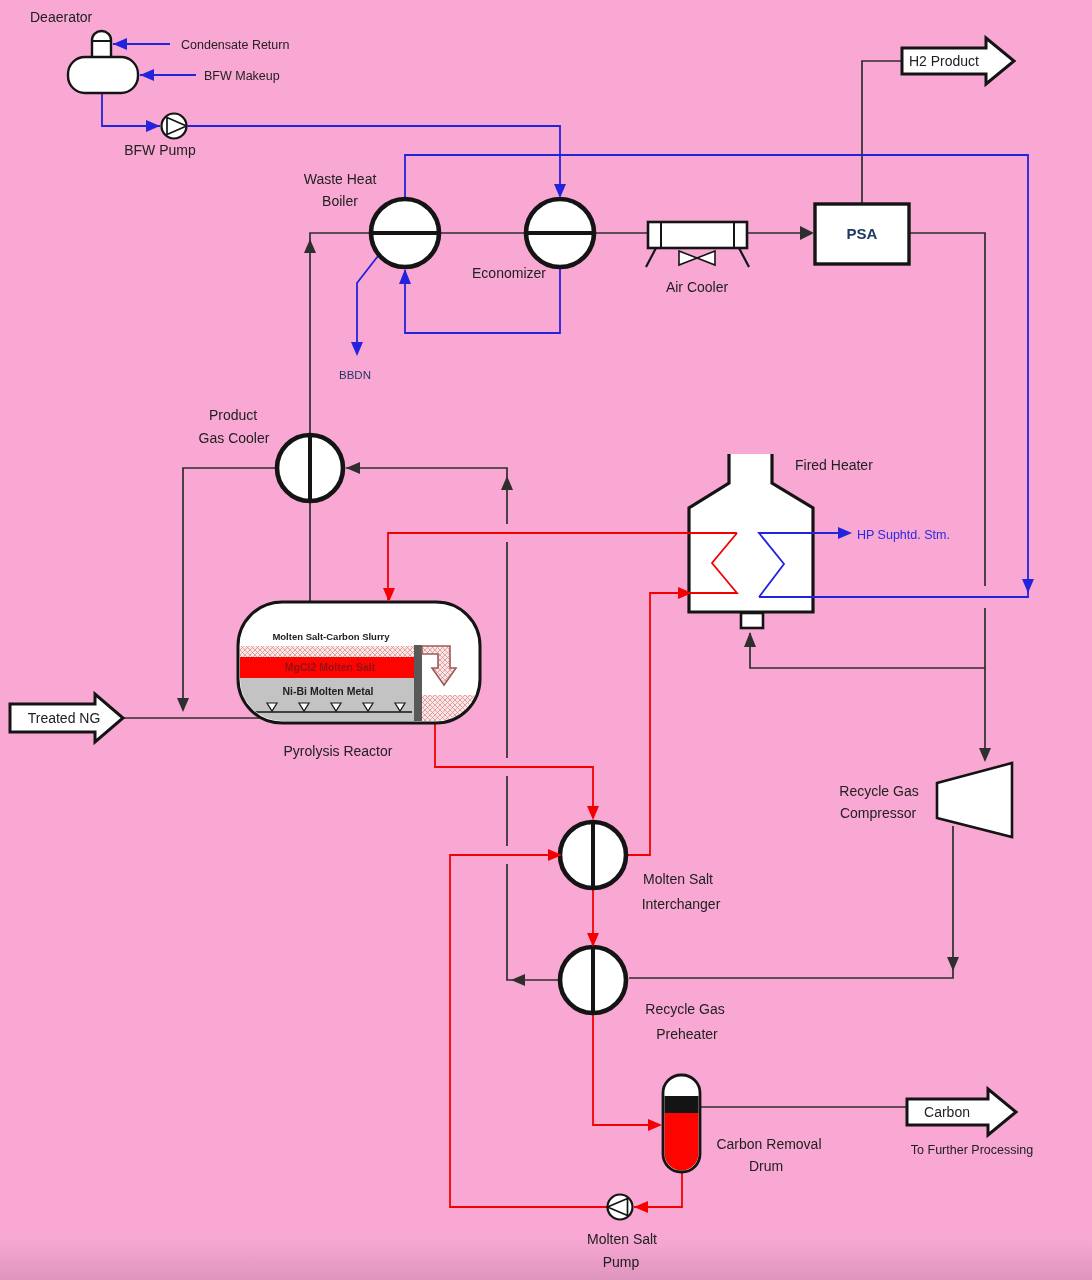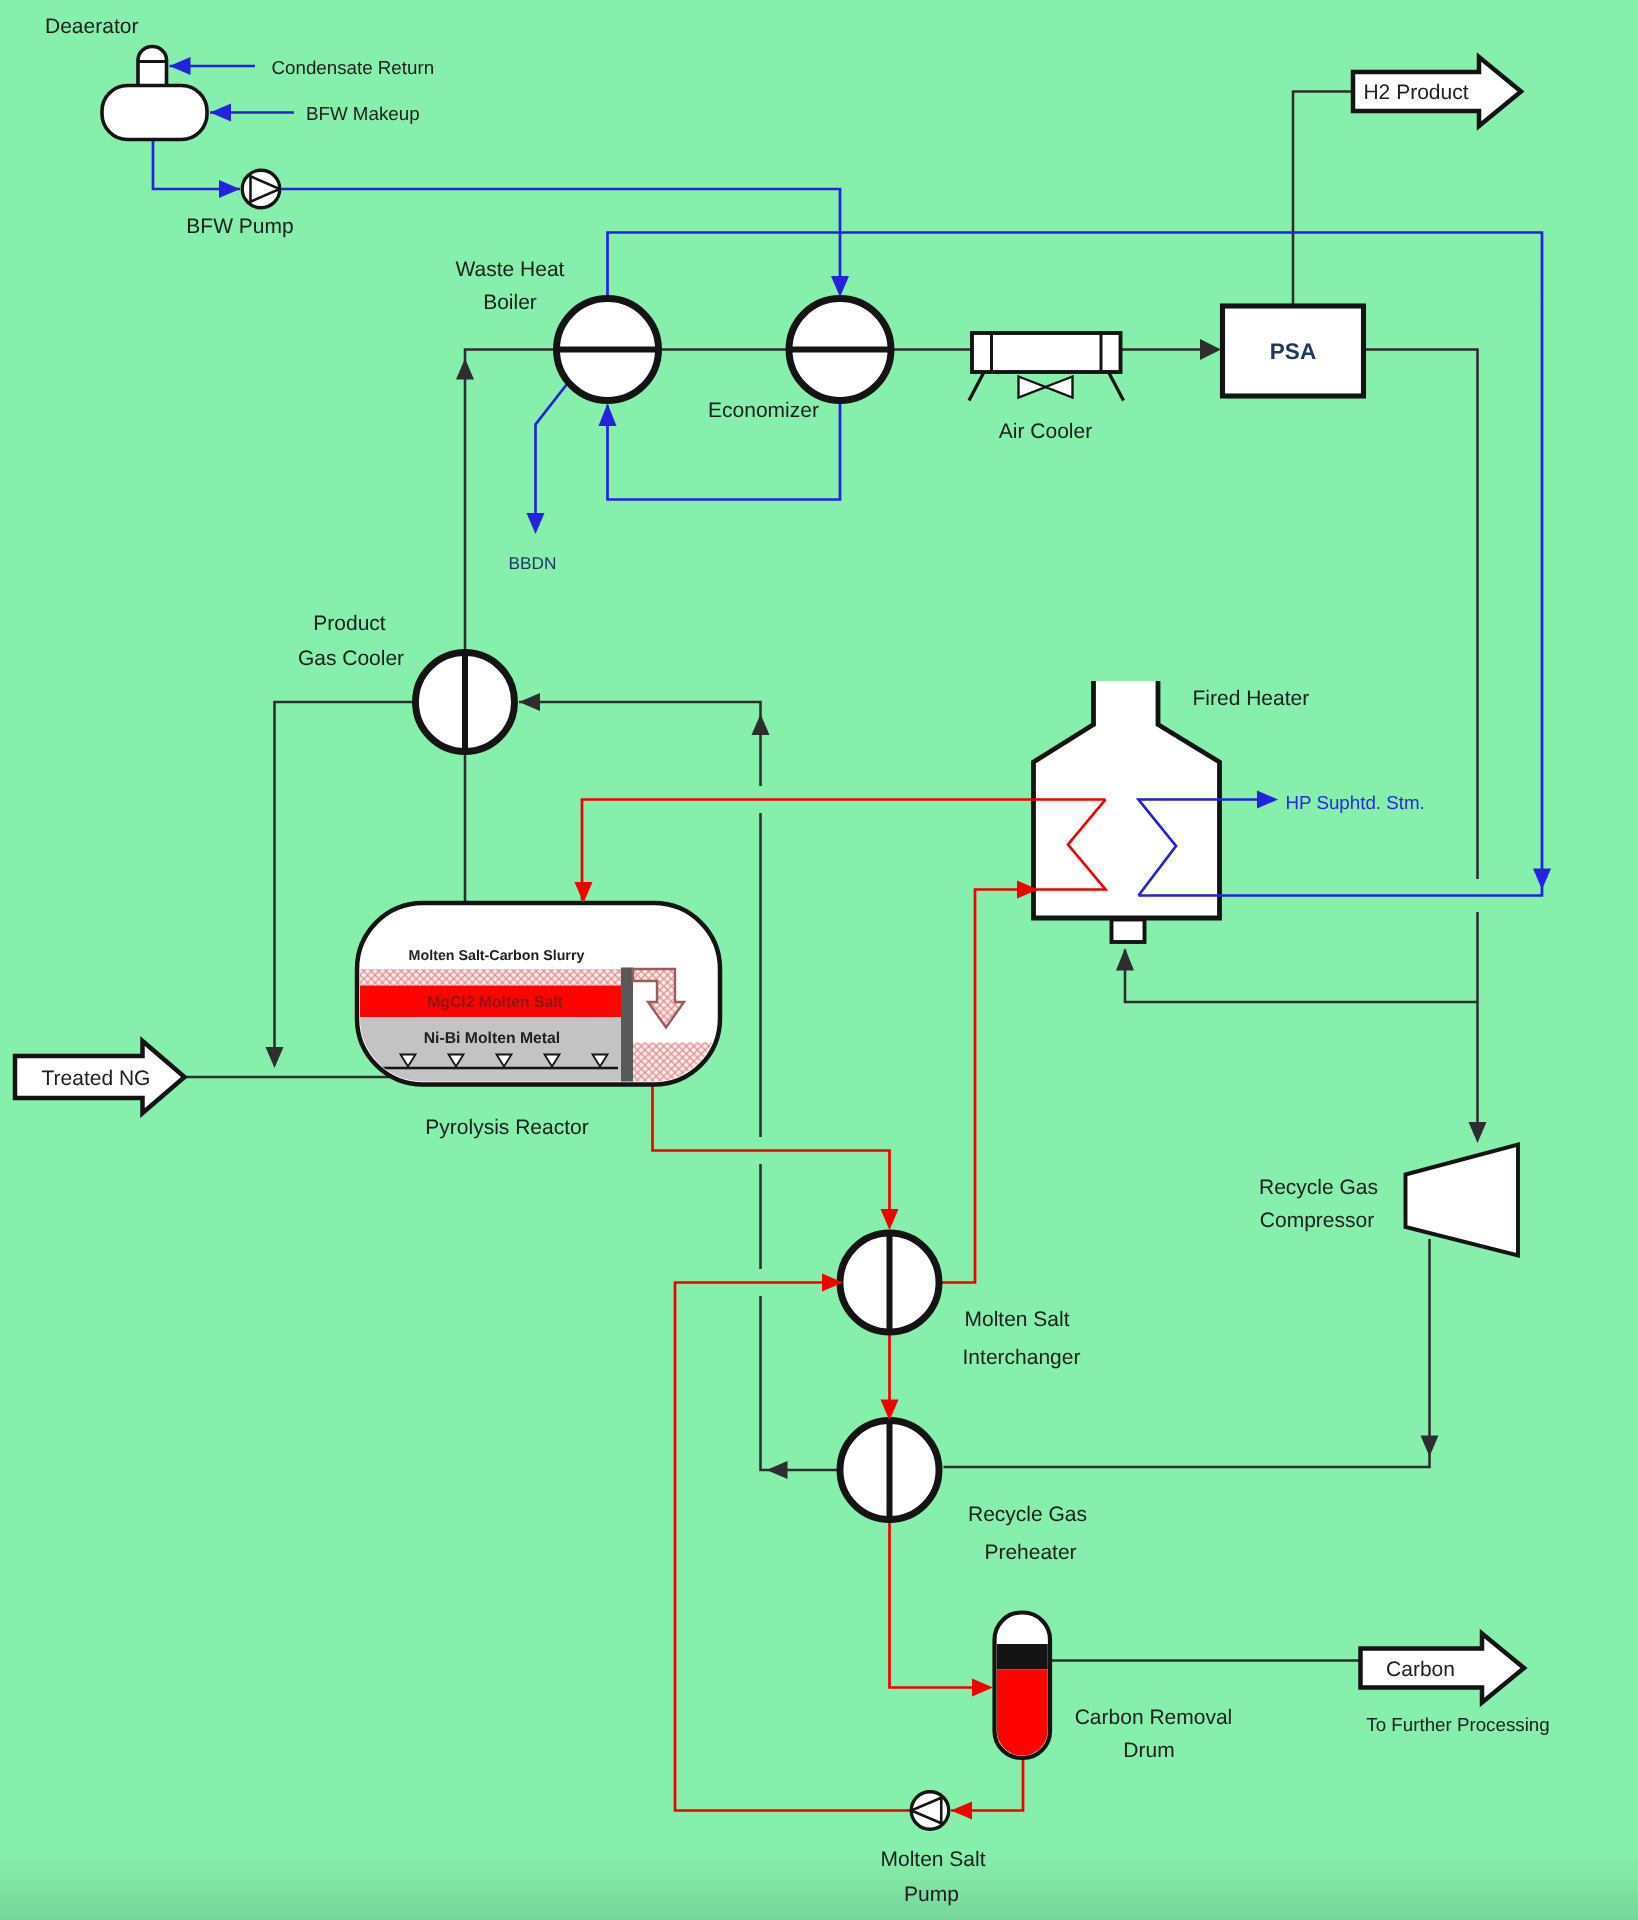--- a/index.html
+++ b/index.html
@@ -1,16 +1,16 @@
 <!DOCTYPE html>
 <html><head>
 <meta charset="utf-8">
 <style>
   html,body{margin:0;padding:0;background:#fff;}
-  #stage{position:relative;width:1092px;height:1280px;background:#86efac;overflow:hidden;}
+  #stage{position:relative;width:1092px;height:1280px;background:#f9a8d4;overflow:hidden;}
   svg{display:block}
   text{font-family:"Liberation Sans","DejaVu Sans",sans-serif;fill:#212121;}
   .t14{font-size:14px}
   .t13{font-size:12.5px}
   .t11{font-size:11.5px}
   .mid{text-anchor:middle}
   .b{font-weight:bold}
   .navy{fill:#1f3864}
   .blue{fill:#2a2ae0}
   .dred{fill:#8c1515}

